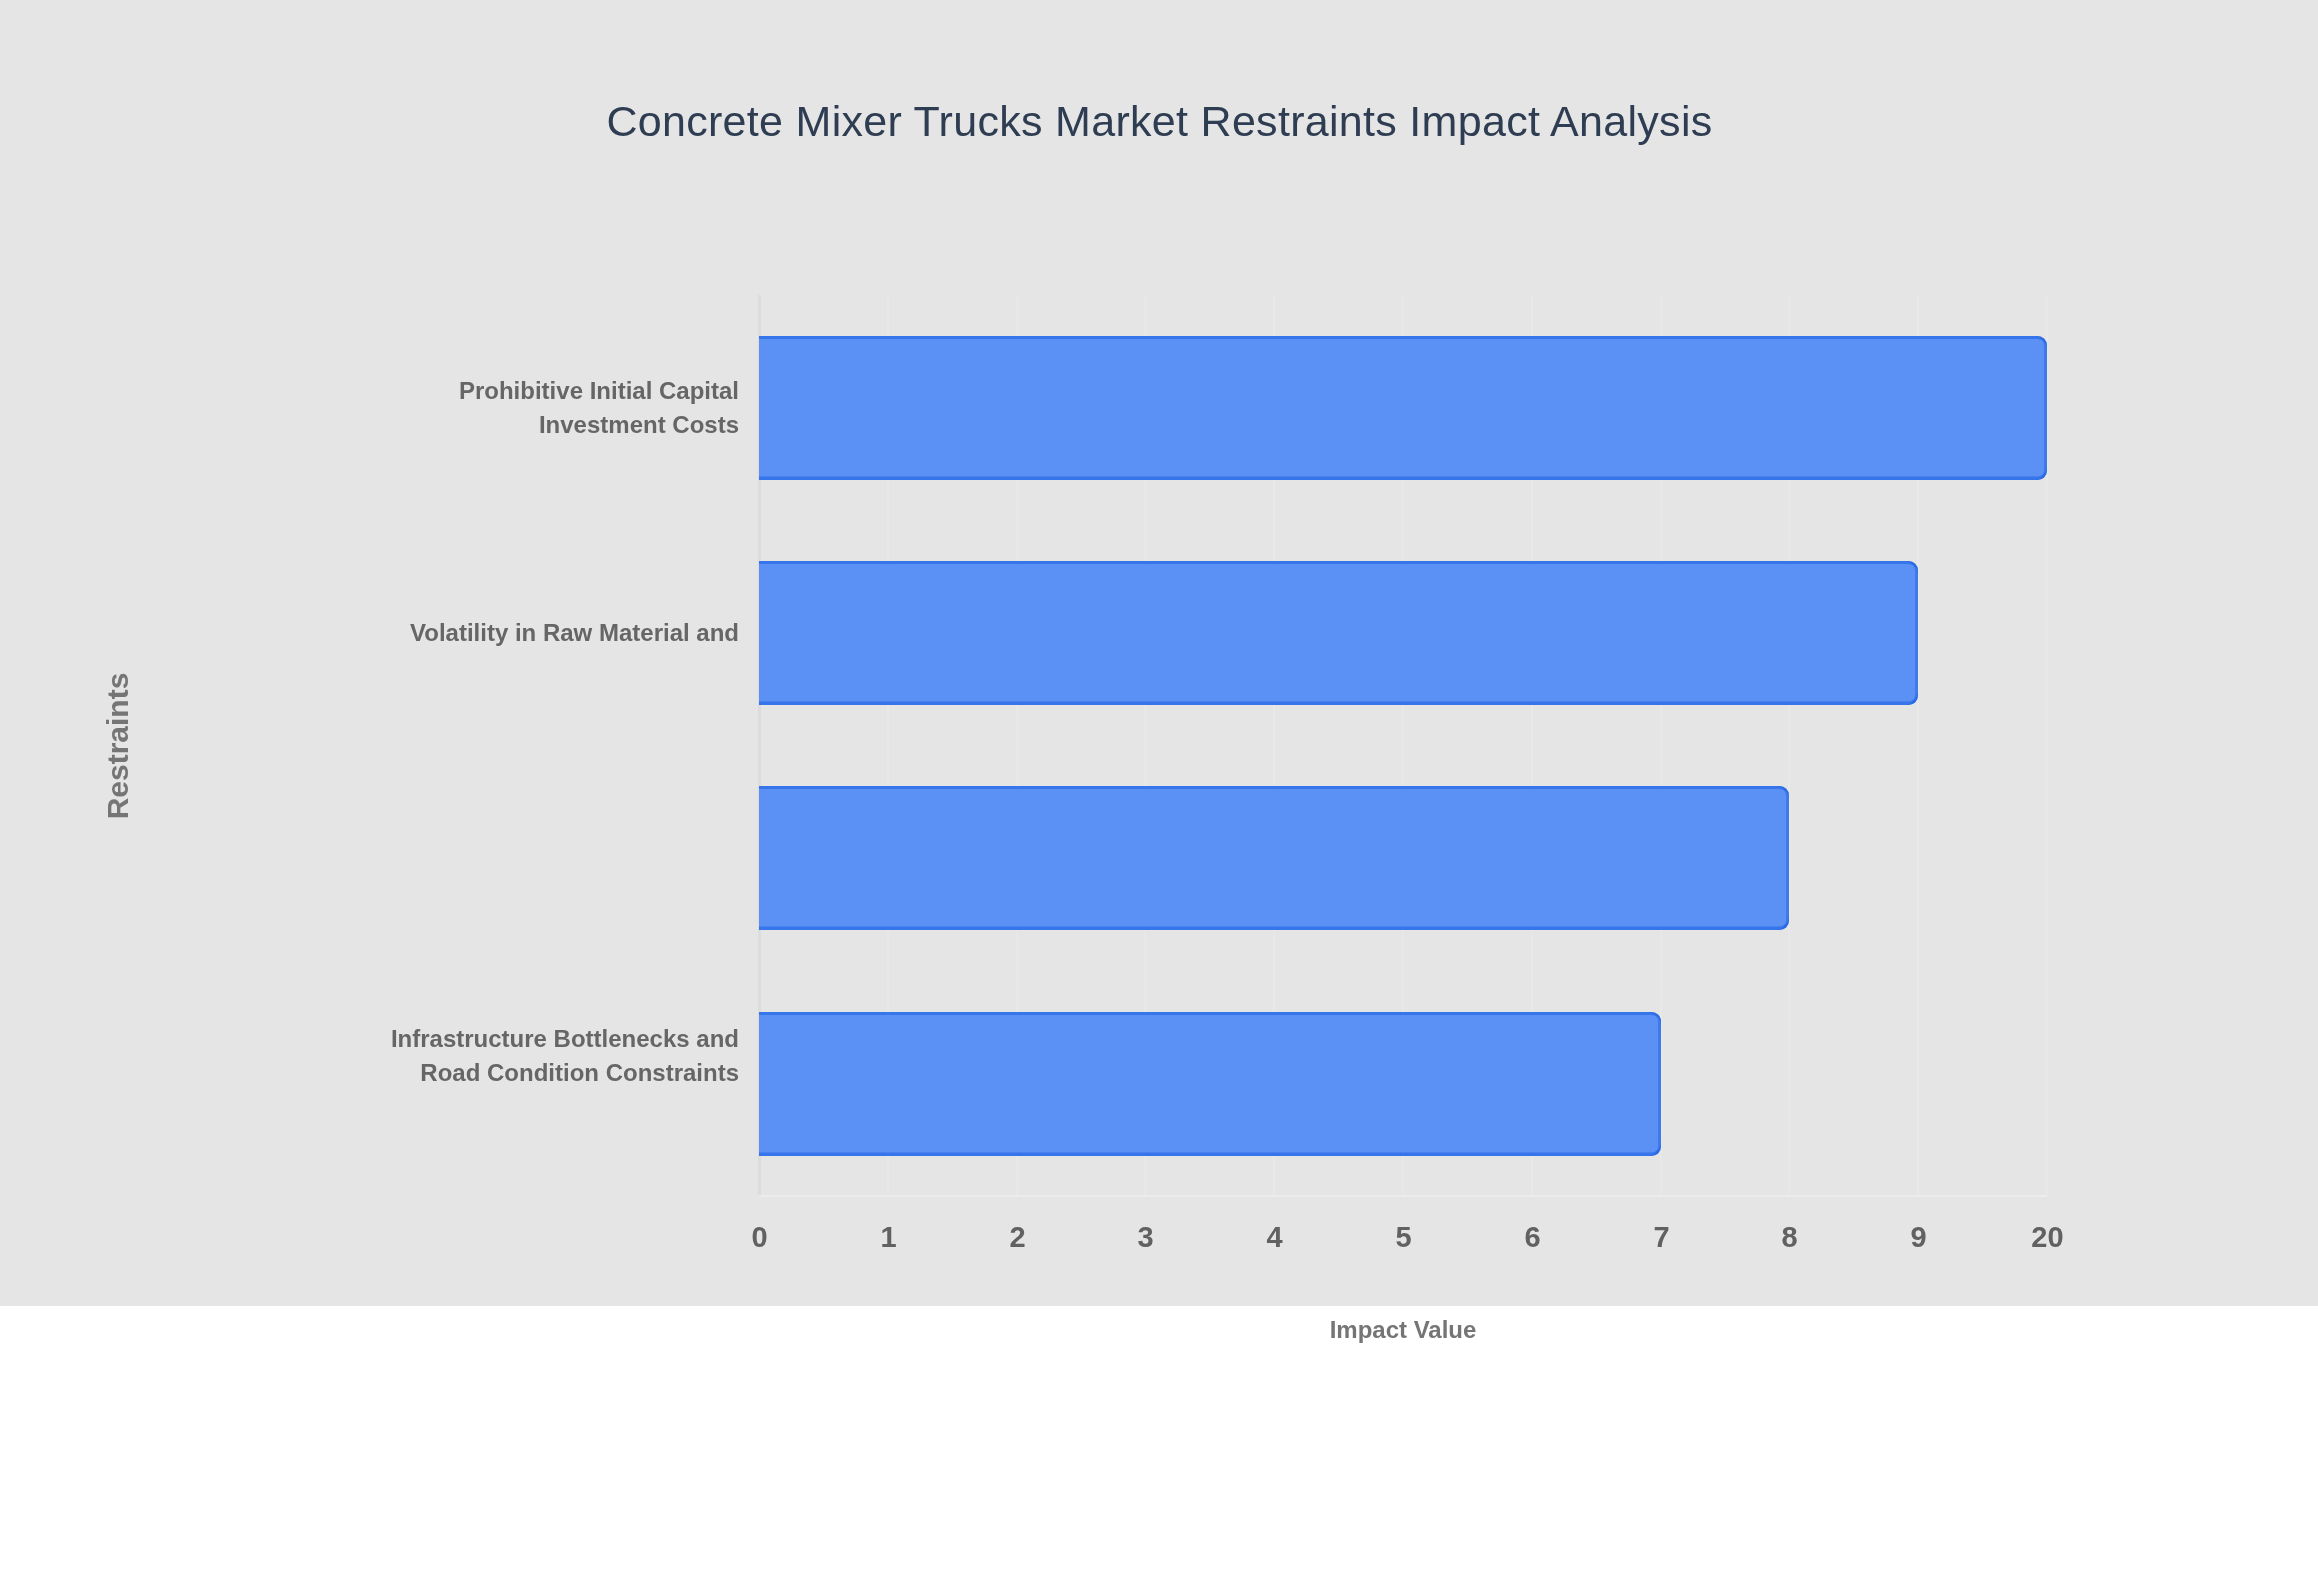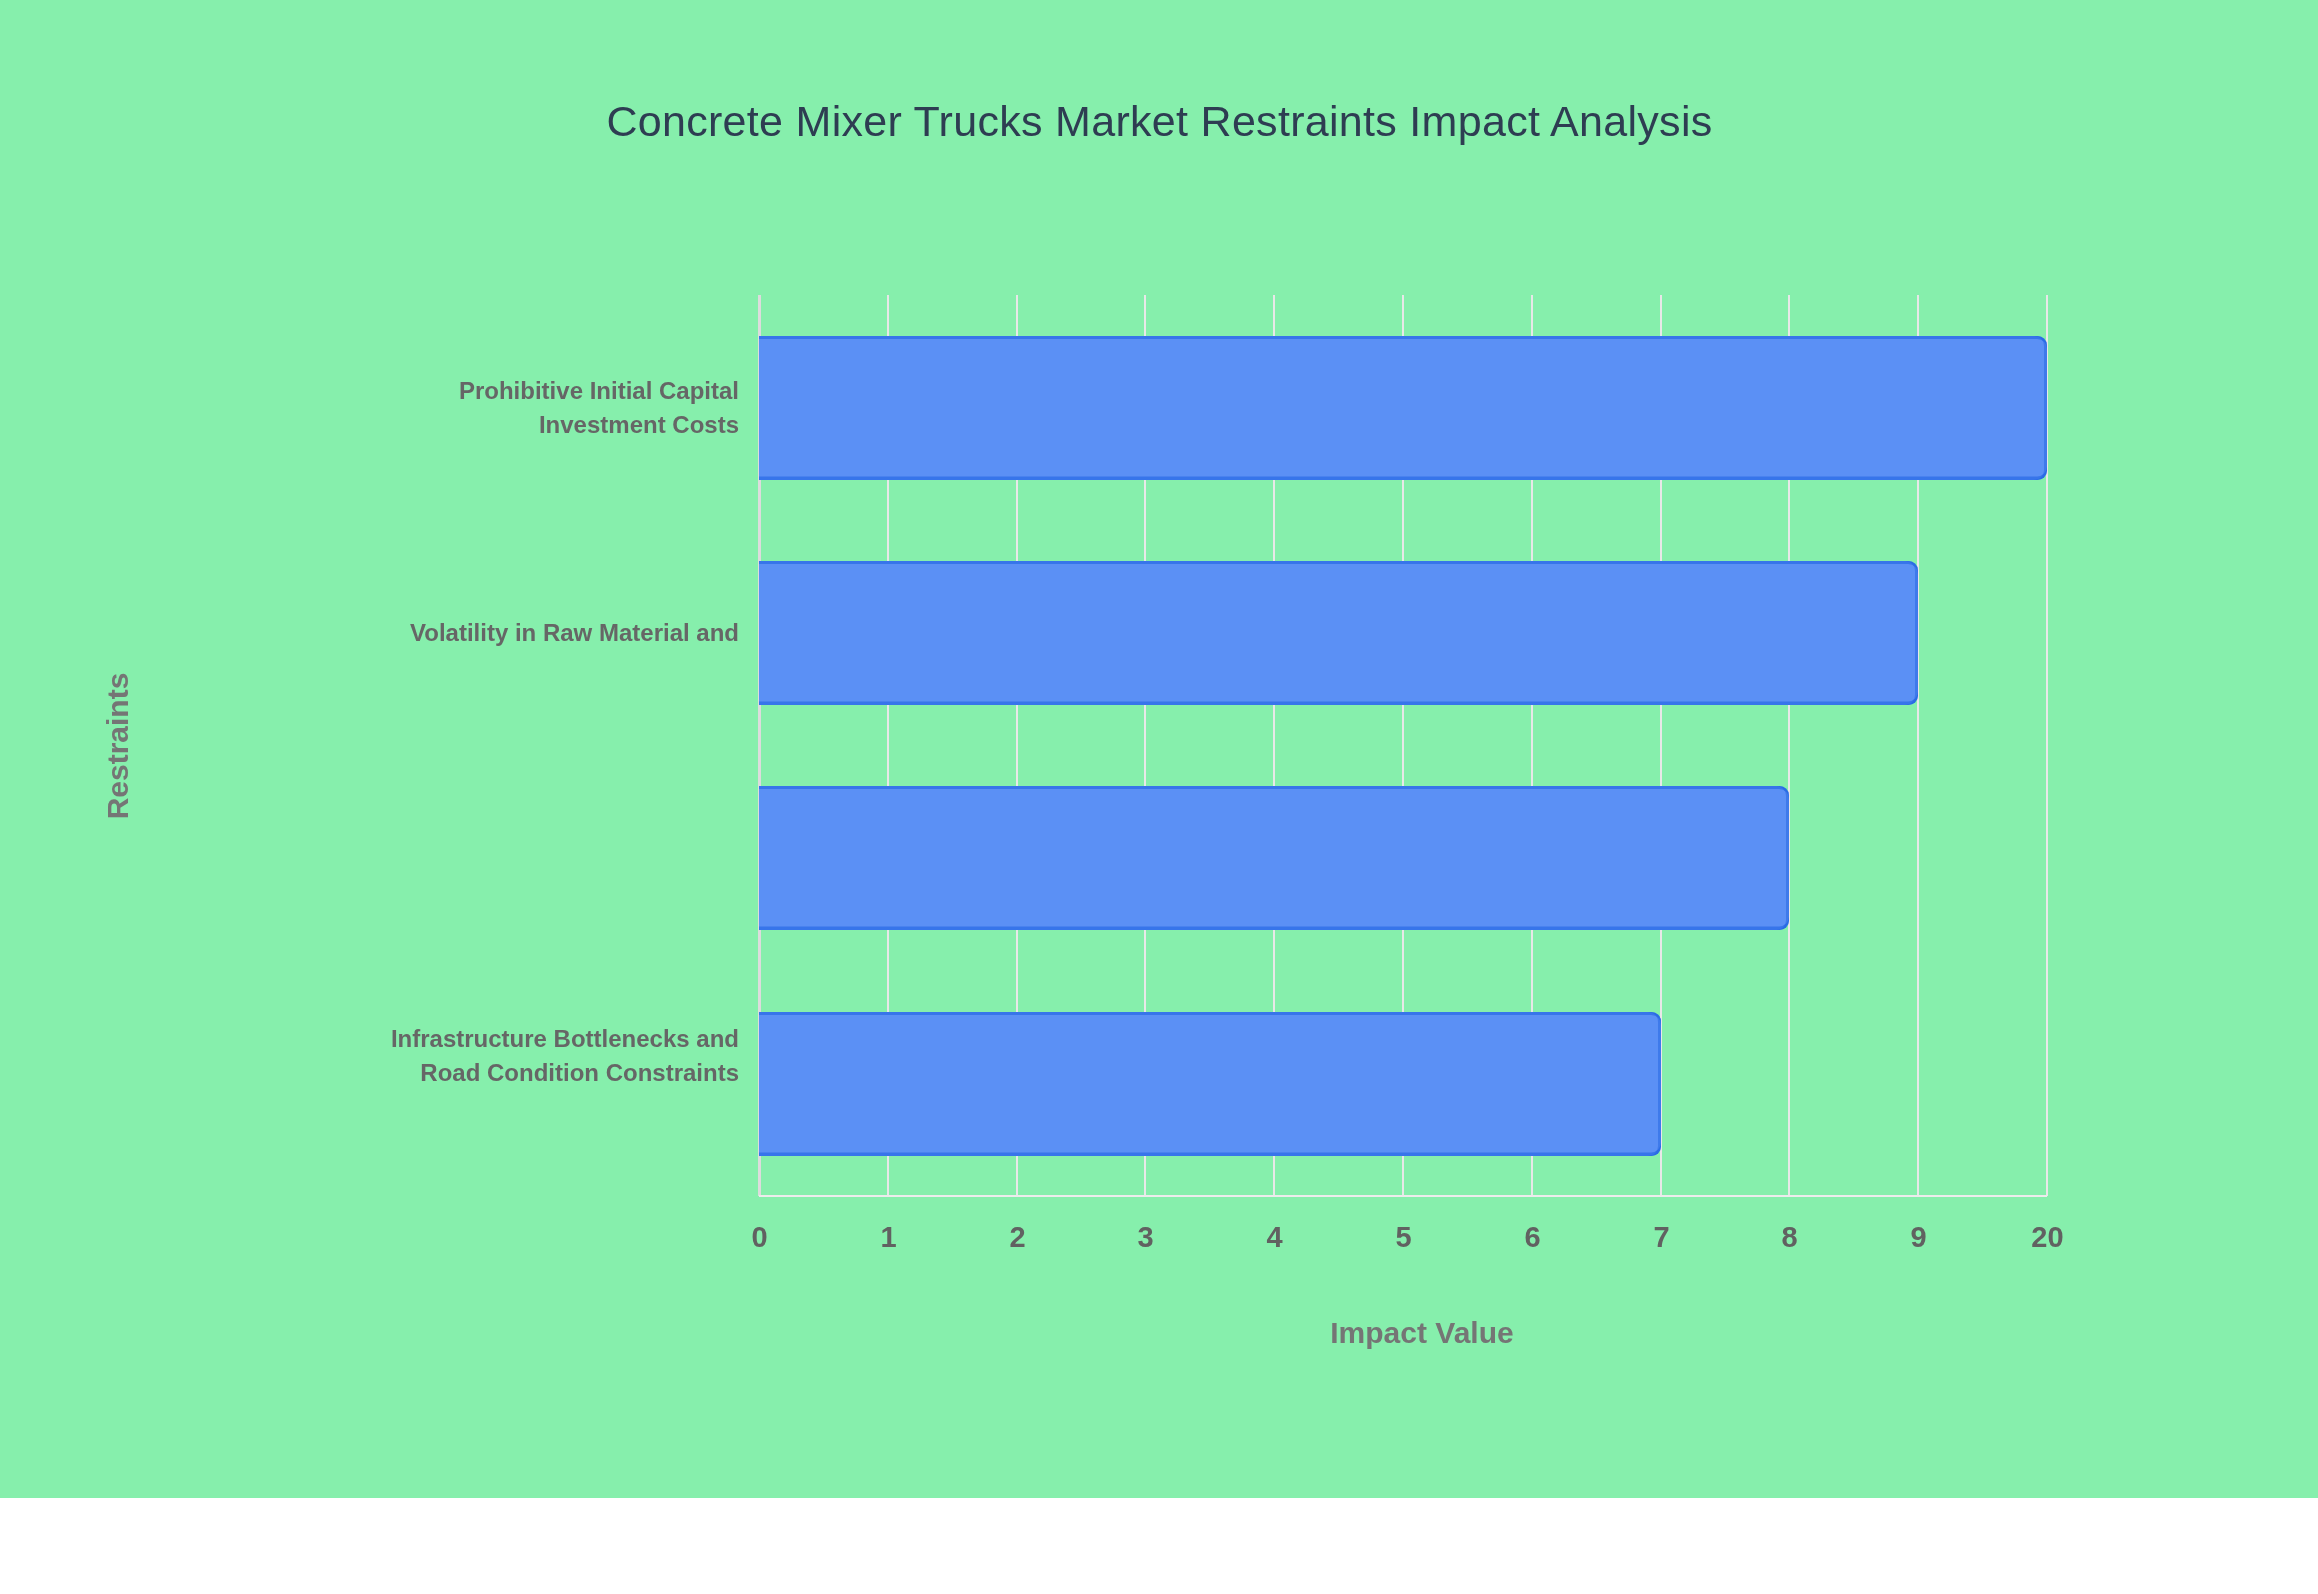--- a/index.html
+++ b/index.html
@@ -10,22 +10,22 @@
   body {
     width: 2319px;
     height: 1594px;
     font-family: "Liberation Sans", sans-serif;
     overflow: hidden;
   }
 
   #figure {
     position: relative;
     width: 2319px;
-    height: 1498px;
-    background: #86efac;
+    height: 1306px;
+    background: #e5e5e5;
   }
 
   
   #chart-title {
     position: absolute;
     left: 0;
     top: 97px;
     width: 2319px;
     text-align: center;
     font-size: 43px;
@@ -103,25 +103,25 @@
     margin-left: -48px;
     text-align: center;
     font-size: 29px;
     font-weight: bold;
     color: #616161;
   }
 
   
   #xaxis-title {
     position: absolute;
-    left: 778px;
+    left: 759px;
     top: 1316px;
     width: 1288px;
     text-align: center;
-    font-size: 30px;
+    font-size: 24px;
     font-weight: bold;
     color: #757575;
   }
 
   #yaxis-title {
     position: absolute;
     left: 118px;
     top: 746px;
     font-size: 30px;
     font-weight: bold;

